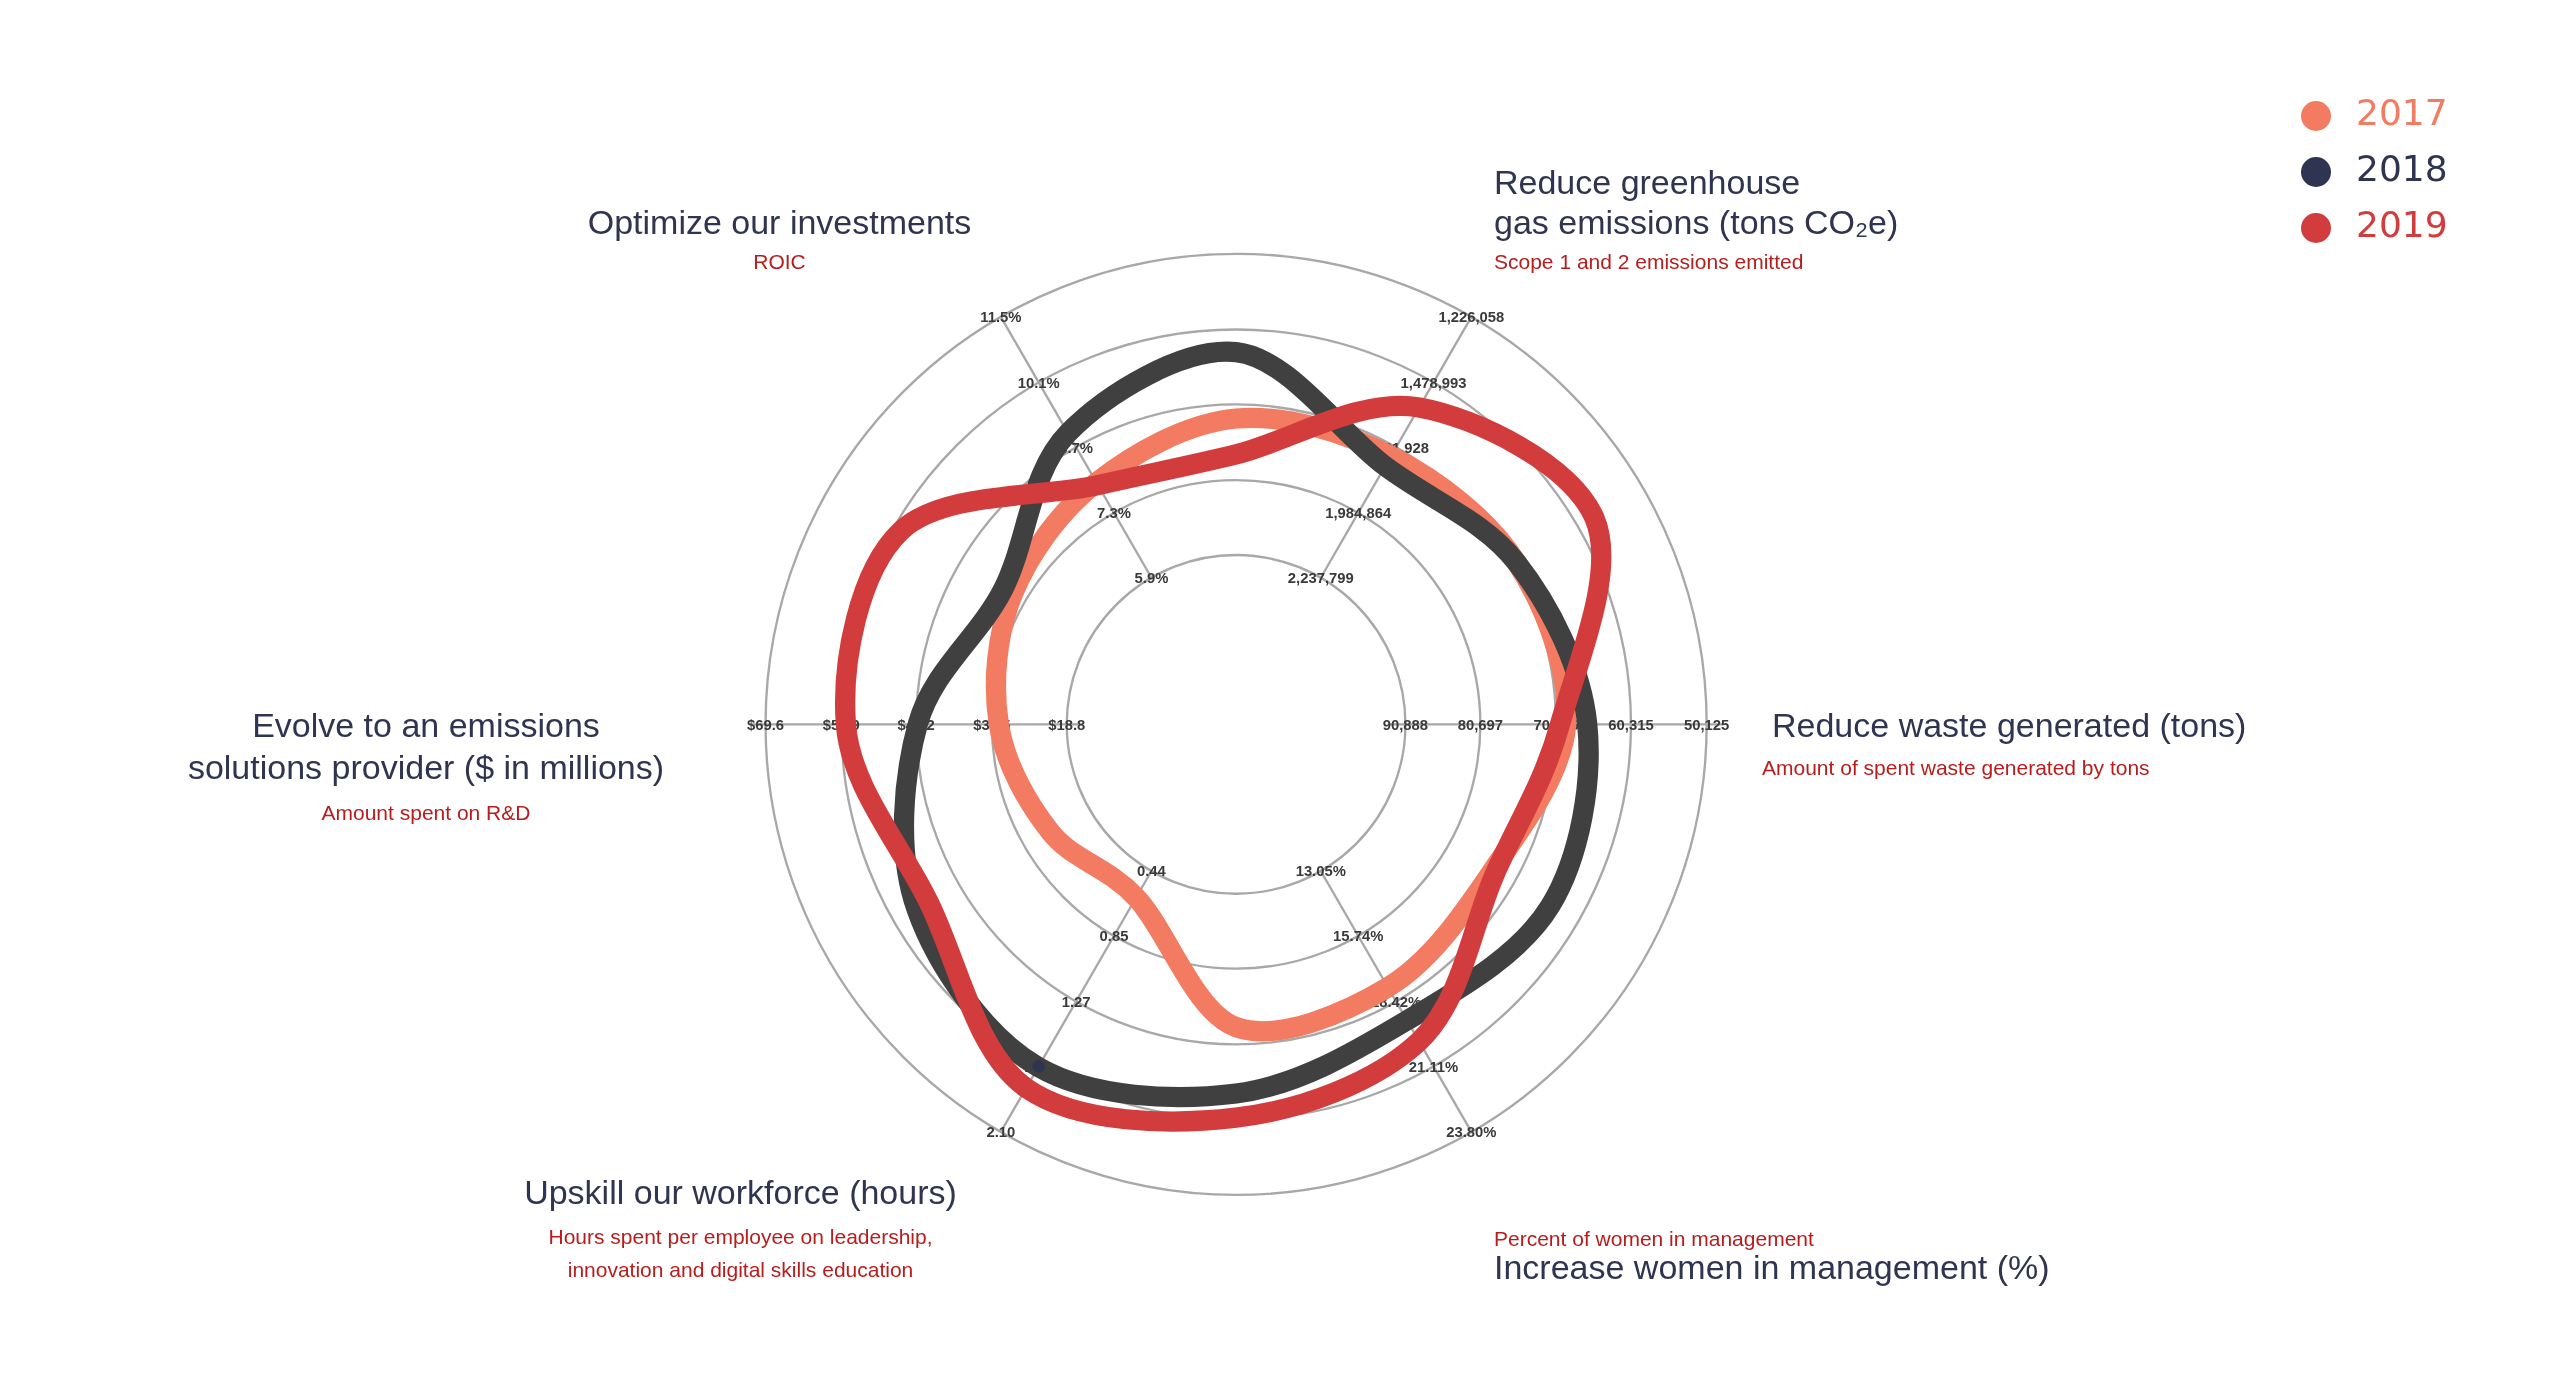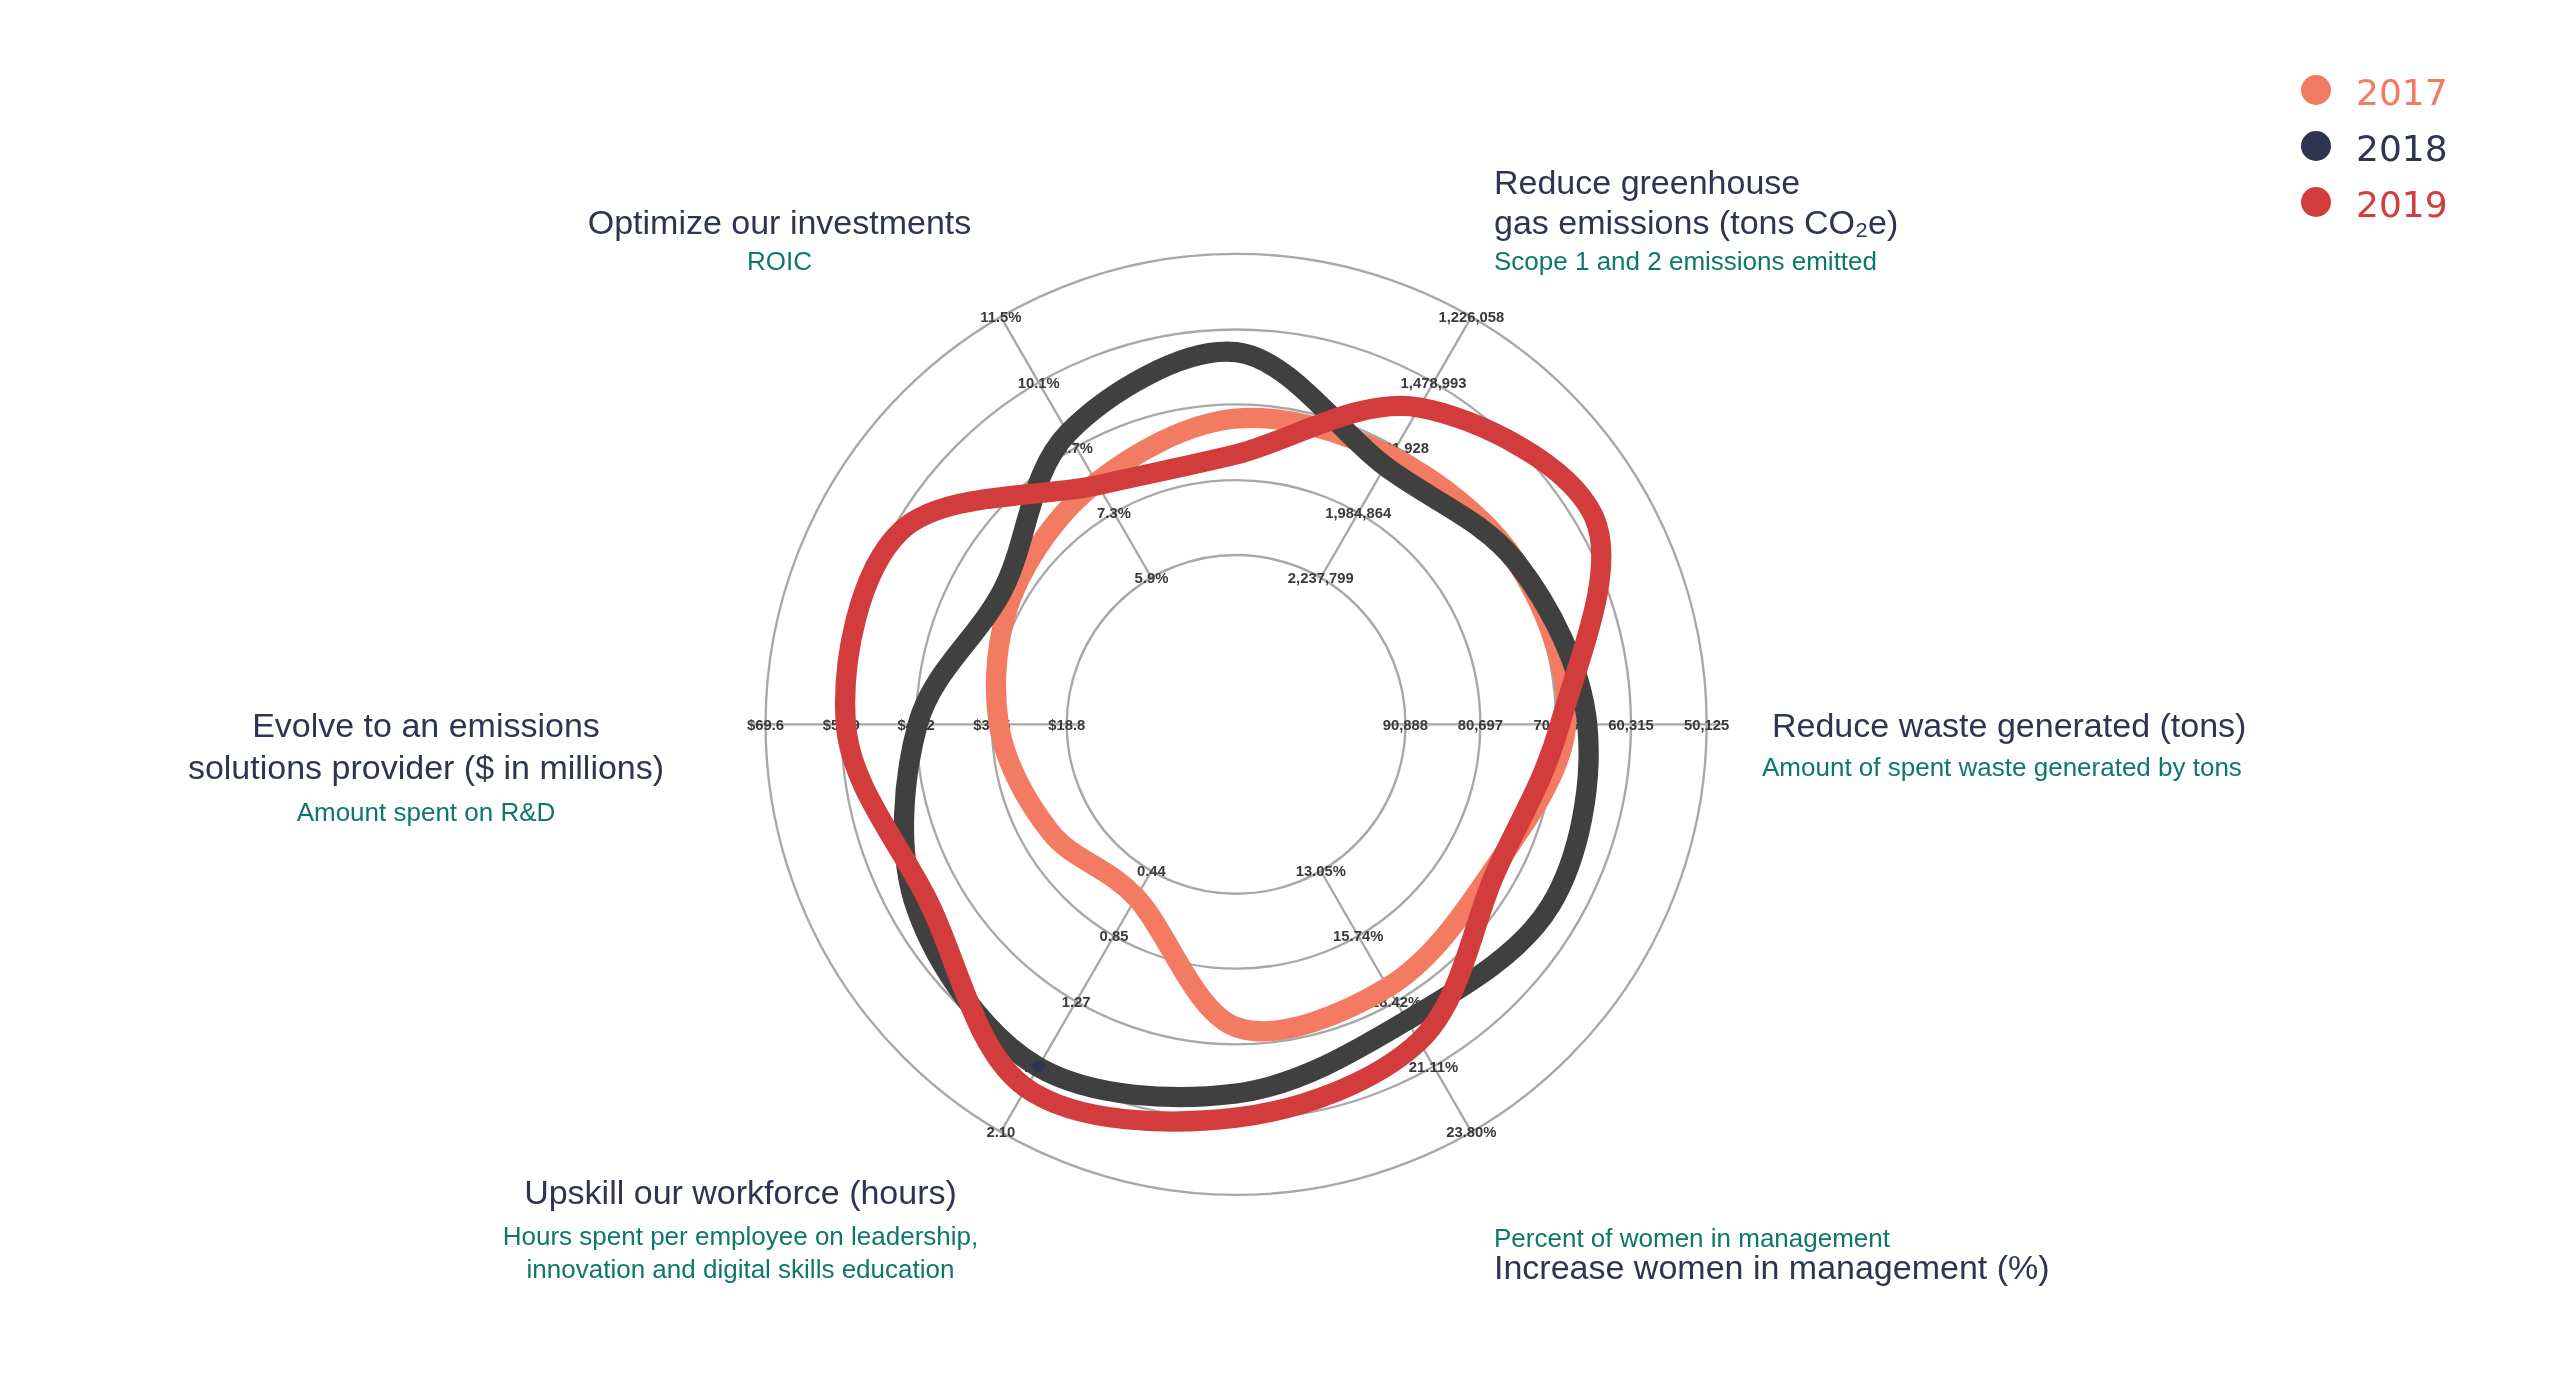--- a/index.html
+++ b/index.html
@@ -4,24 +4,24 @@
 <style>
   html, body { margin: 0; padding: 0; background: #ffffff; }
   body { width: 2576px; height: 1384px; position: relative; overflow: hidden;
          font-family: "Liberation Sans", "DejaVu Sans", sans-serif; color: #2f3550; }
   #chart-svg { position: absolute; left: 0; top: 0; }
   .ring { fill: none; stroke: #a8a8a8; stroke-width: 3; }
   .spoke { stroke: #a8a8a8; stroke-width: 3; }
   .tick { font-family: "Liberation Sans", sans-serif; font-size: 19px; font-weight: bold; fill: #3a3a3a; }
   .series { fill: none; stroke-width: 26; stroke-linejoin: round; }
   .axis-title { position: absolute; font-size: 34px; line-height: 42px; color: #2f3550; white-space: nowrap; }
-  .axis-sub { position: absolute; font-size: 26px; line-height: 33px; color: #0f766e; white-space: nowrap; }
+  .axis-sub { position: absolute; font-size: 21px; line-height: 33px; color: #b91c1c; white-space: nowrap; }
   .right { text-align: center; }
   .legend { position: absolute; left: 2301px; top: 75px; }
-  .legend-item { display: flex; align-items: flex-start; height: 56px; cursor: pointer; }
+  .legend-item { display: flex; align-items: flex-end; height: 56px; cursor: pointer; }
   .legend-dot { width: 30px; height: 30px; border-radius: 50%; margin-right: 25px; }
   .legend-label { font-size: 36px; line-height: 36px; font-family: "DejaVu Sans", sans-serif; }
 </style>
 </head>
 <body>
 
 <svg id="chart-svg" width="2576" height="1384" viewBox="0 0 3301 1773">
   <g id="rings">
       <circle cx="1584" cy="928" r="217" class="ring"></circle>
       <circle cx="1584" cy="928" r="313" class="ring"></circle>

